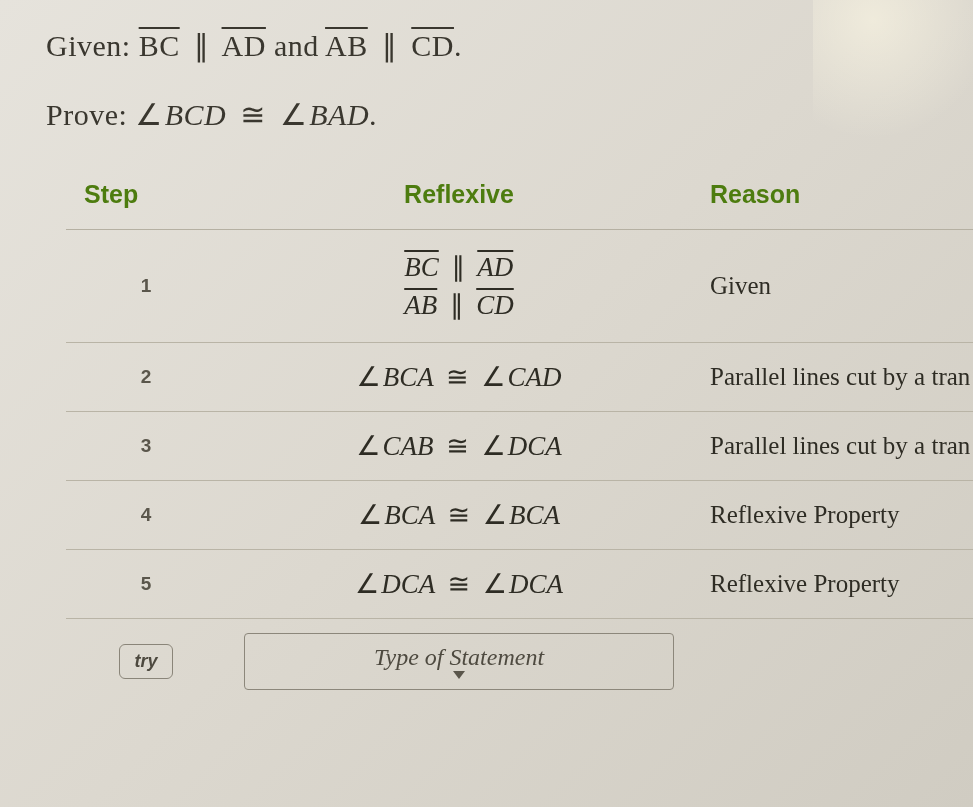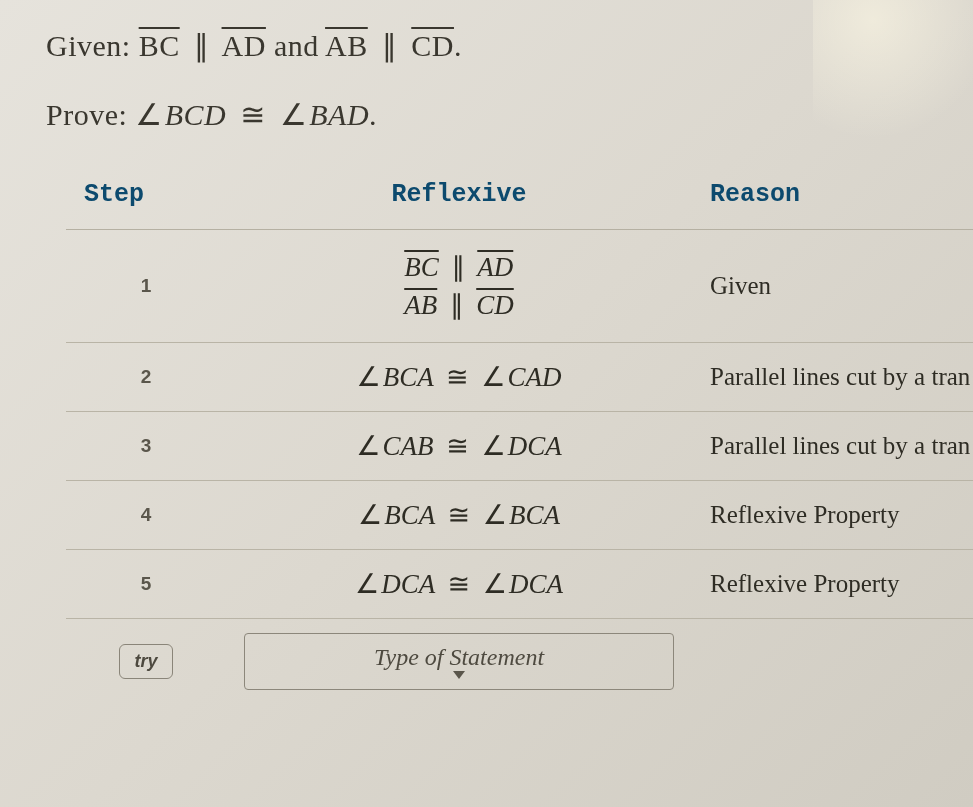--- a/index.html
+++ b/index.html
@@ -32,24 +32,24 @@
     margin-bottom: 34px;
   }
   .note .not { font-style: italic; }
   table {
     border-collapse: collapse;
     width: 100%;
     margin-left: 20px;
   }
   th {
     text-align: left;
-    font-family: Liberation Mono, monospace;
+    font-family: Liberation Sans, sans-serif;
     font-weight: bold;
     font-size: 25px;
-    color: #0c4a6e;
+    color: #4d7c0f;
     padding: 14px 18px 20px 18px;
     border-bottom: 1px solid #b5b0a2;
   }
   th.step-h { width: 160px; }
   th.stmt-h { width: 400px; text-align: center; }
   th.reason-h { width: auto; }
   td {
     border-bottom: 1px solid #b9b4a6;
     padding: 18px 18px;
     font-size: 25px;

